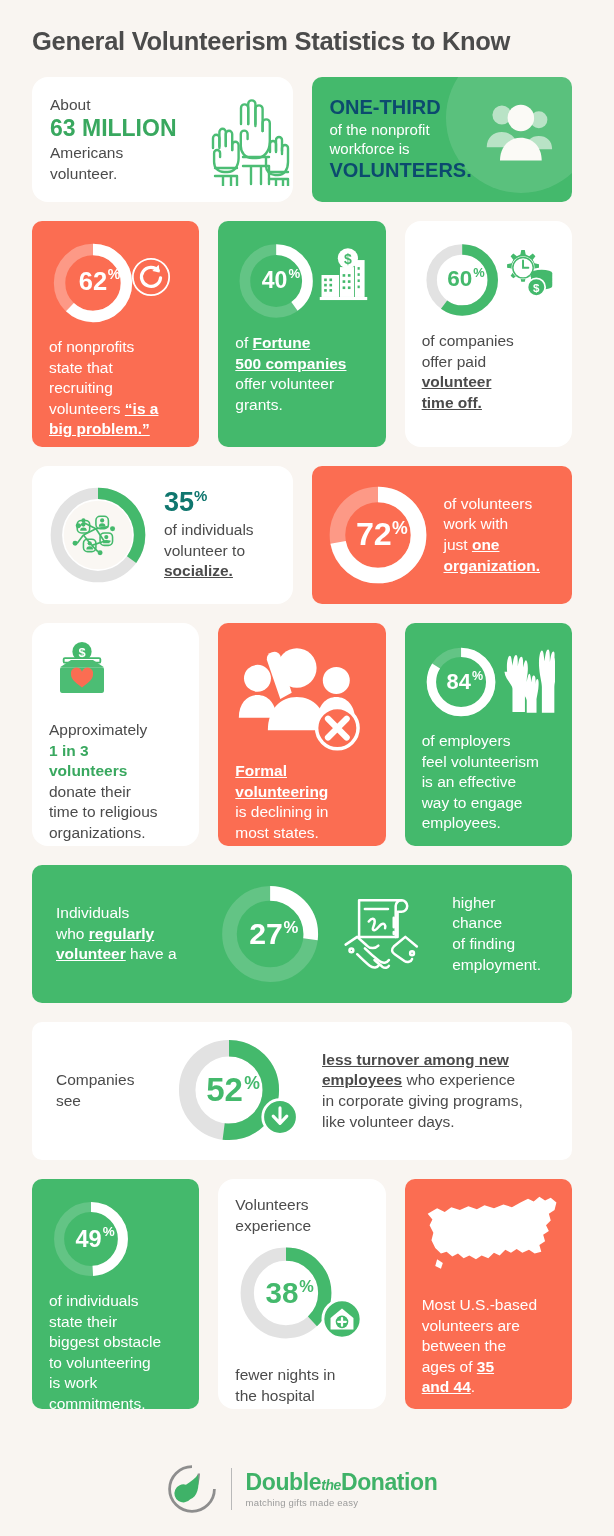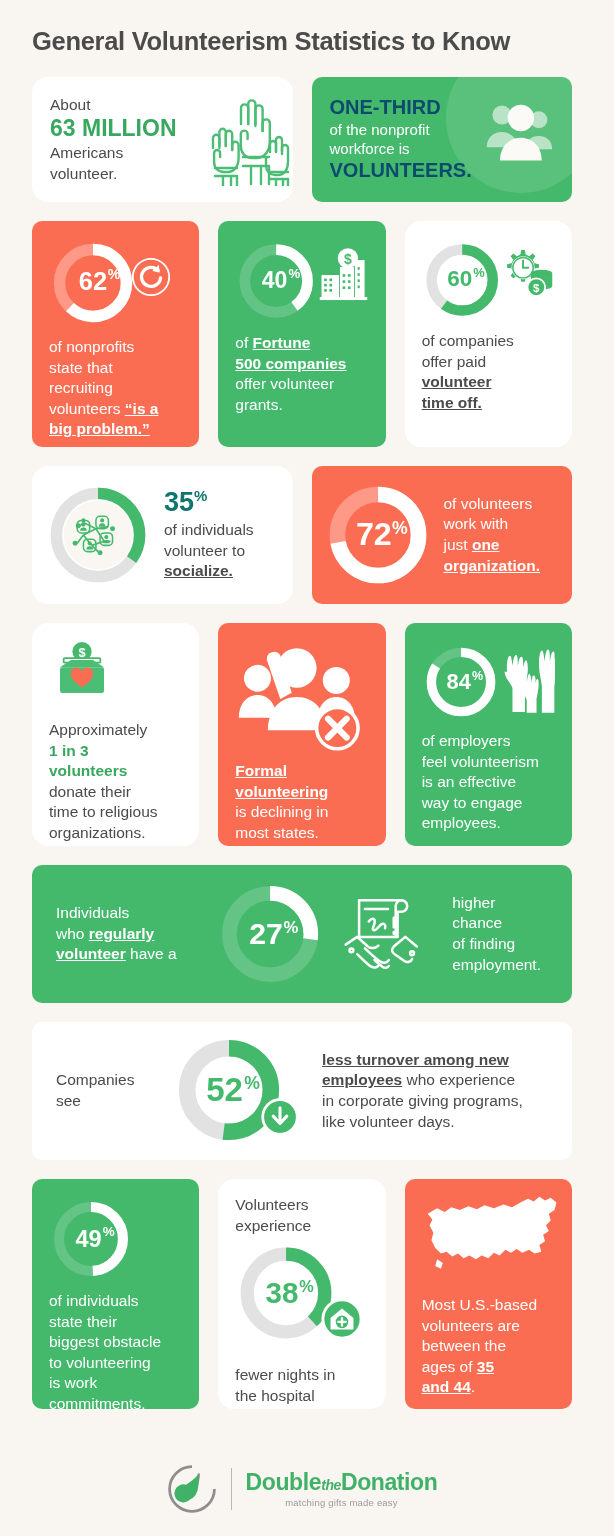--- a/index.html
+++ b/index.html
@@ -68,21 +68,21 @@
 
   
   .footer { position: absolute; left: 0; right: 0; bottom: 22px;
             display: flex; align-items: center; justify-content: center; gap: 14px; }
   .logo-divider { width: 1px; height: 42px; background: #b9b9b9; }
   .logo-wordmark { display: flex; flex-direction: column; }
   .lw-main { font-size: 23px; font-weight: bold; color: #3fb268; line-height: 1;
              letter-spacing: -0.4px; display: flex; align-items: baseline; }
   .lw-the { font-style: italic; font-size: 14px; color: #3fb268; }
   .lw-sub { font-size: 9.5px; color: #9b9b9b; letter-spacing: 0.2px;
-            text-align: center; margin-top: 3px; }
+            text-align: left; margin-top: 3px; }
 
   svg { display: block; }
   .dial-label { font-weight: bold; }
 </style>
 </head>
 <body>
 
 <div class="page">
 
   <div class="title">General Volunteerism Statistics to Know</div>

